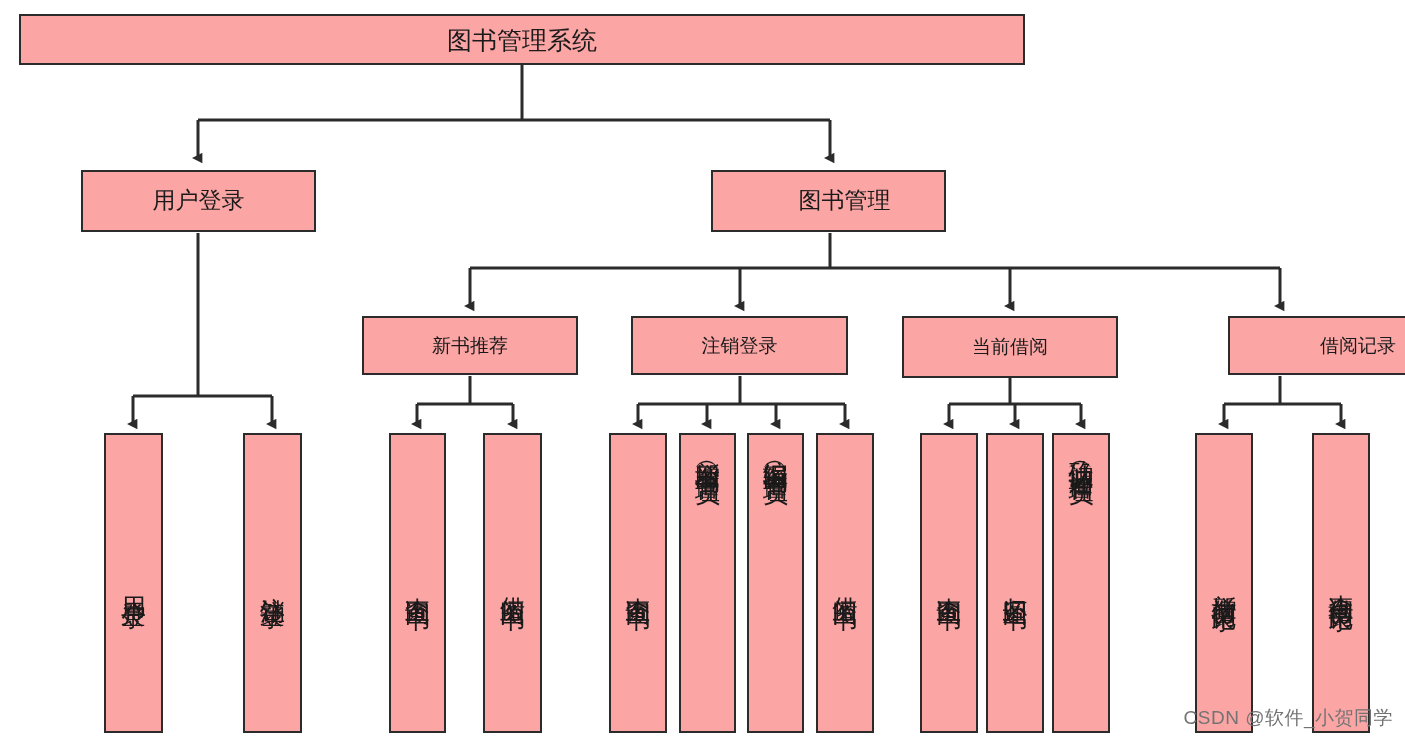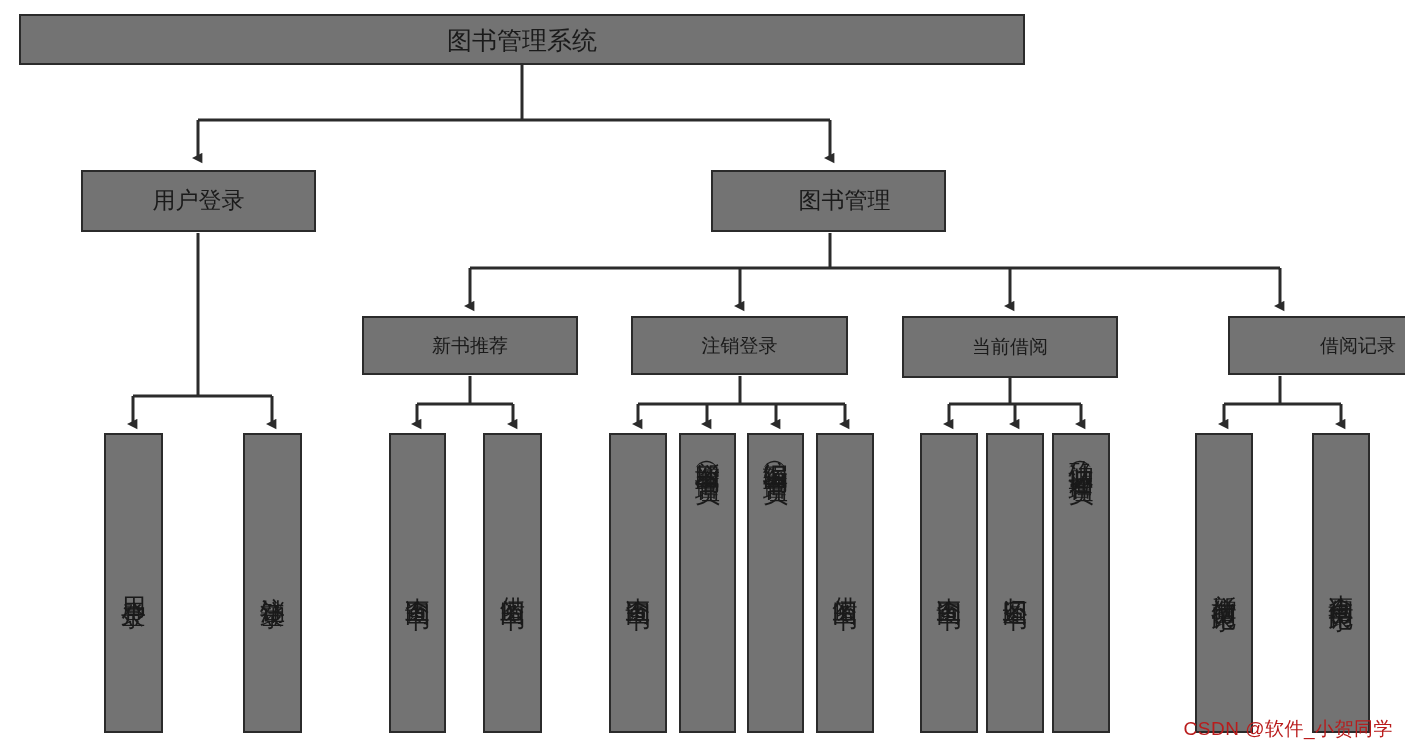--- a/index.html
+++ b/index.html
@@ -23,21 +23,21 @@
     left: 0;
     top: 0;
     width: 1405px;
     height: 747px;
     pointer-events: none;
   }
   .node {
     position: absolute;
     box-sizing: border-box;
     border: 2.5px solid #2b2b2b;
-    background: #737373;
+    background: #fca5a5;
     display: flex;
     align-items: center;
     justify-content: center;
     text-align: center;
   }
   .node-label {
     display: block;
     line-height: 1.12;
     white-space: pre;
     color: #1a1a1a;
@@ -56,23 +56,23 @@
     letter-spacing: 3px;
     line-height: 1;
   }
   .leaf.leaf-tall .node-label {
     align-self: flex-start;
     margin-top: 6px;
   }
   #watermark {
     position: absolute;
     right: 12px;
-    bottom: 5px;
+    bottom: 16px;
     font-size: 19px;
-    color: #b91c1c;
+    color: #737373;
     letter-spacing: 0.5px;
     white-space: nowrap;
     user-select: none;
   }
 </style>
 </head>
 <body>
 
 <div id="diagram-root">
 

